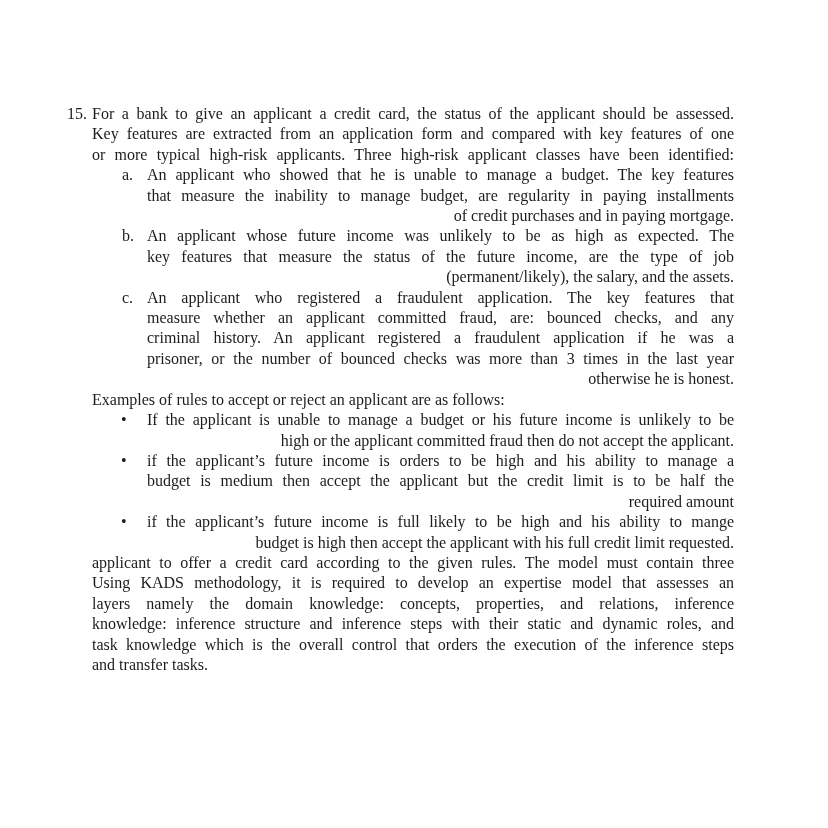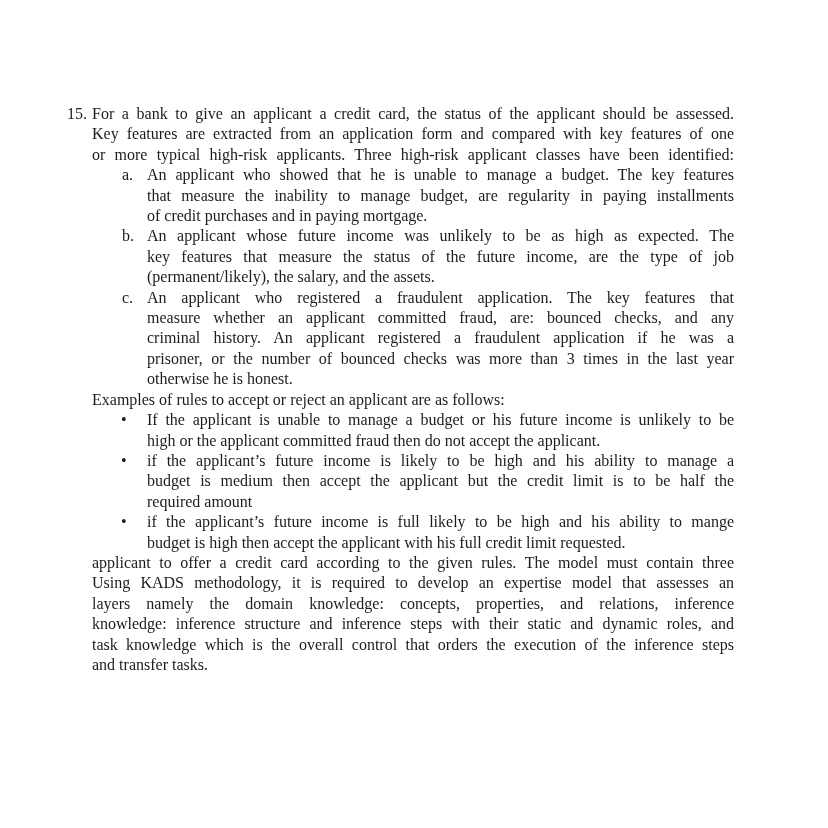--- a/index.html
+++ b/index.html
@@ -31,20 +31,21 @@
   
   .j {
     text-align: justify;
     text-align-last: justify;
     white-space: normal;
   }
   
   .ind {
     margin-left: 55px;
     width: 587px;
+    text-align: right;
   }
   .marker {
     position: absolute;
     left: -25px;
     top: 0;
   }
   .marker-bullet {
     position: absolute;
     left: -26px;
     top: 0;
@@ -126,21 +127,21 @@
         <span>If the applicant is unable to manage a budget or his future income is unlikely to be</span>
       </div>
       <div class="line ind">
         <span>high or the applicant committed fraud then do not accept the applicant.</span>
       </div>
     </div>
 
     <div class="block">
       <div class="line j ind">
         <span class="marker-bullet">•</span>
-        <span>if the applicant’s future income is likely to be high and his ability to manage a</span>
+        <span>if the applicant’s future income is orders to be high and his ability to manage a</span>
       </div>
       <div class="line j ind">
         <span>budget is medium then accept the applicant but the credit limit is to be half the</span>
       </div>
       <div class="line ind">
         <span>required amount</span>
       </div>
     </div>
 
     <div class="block">

